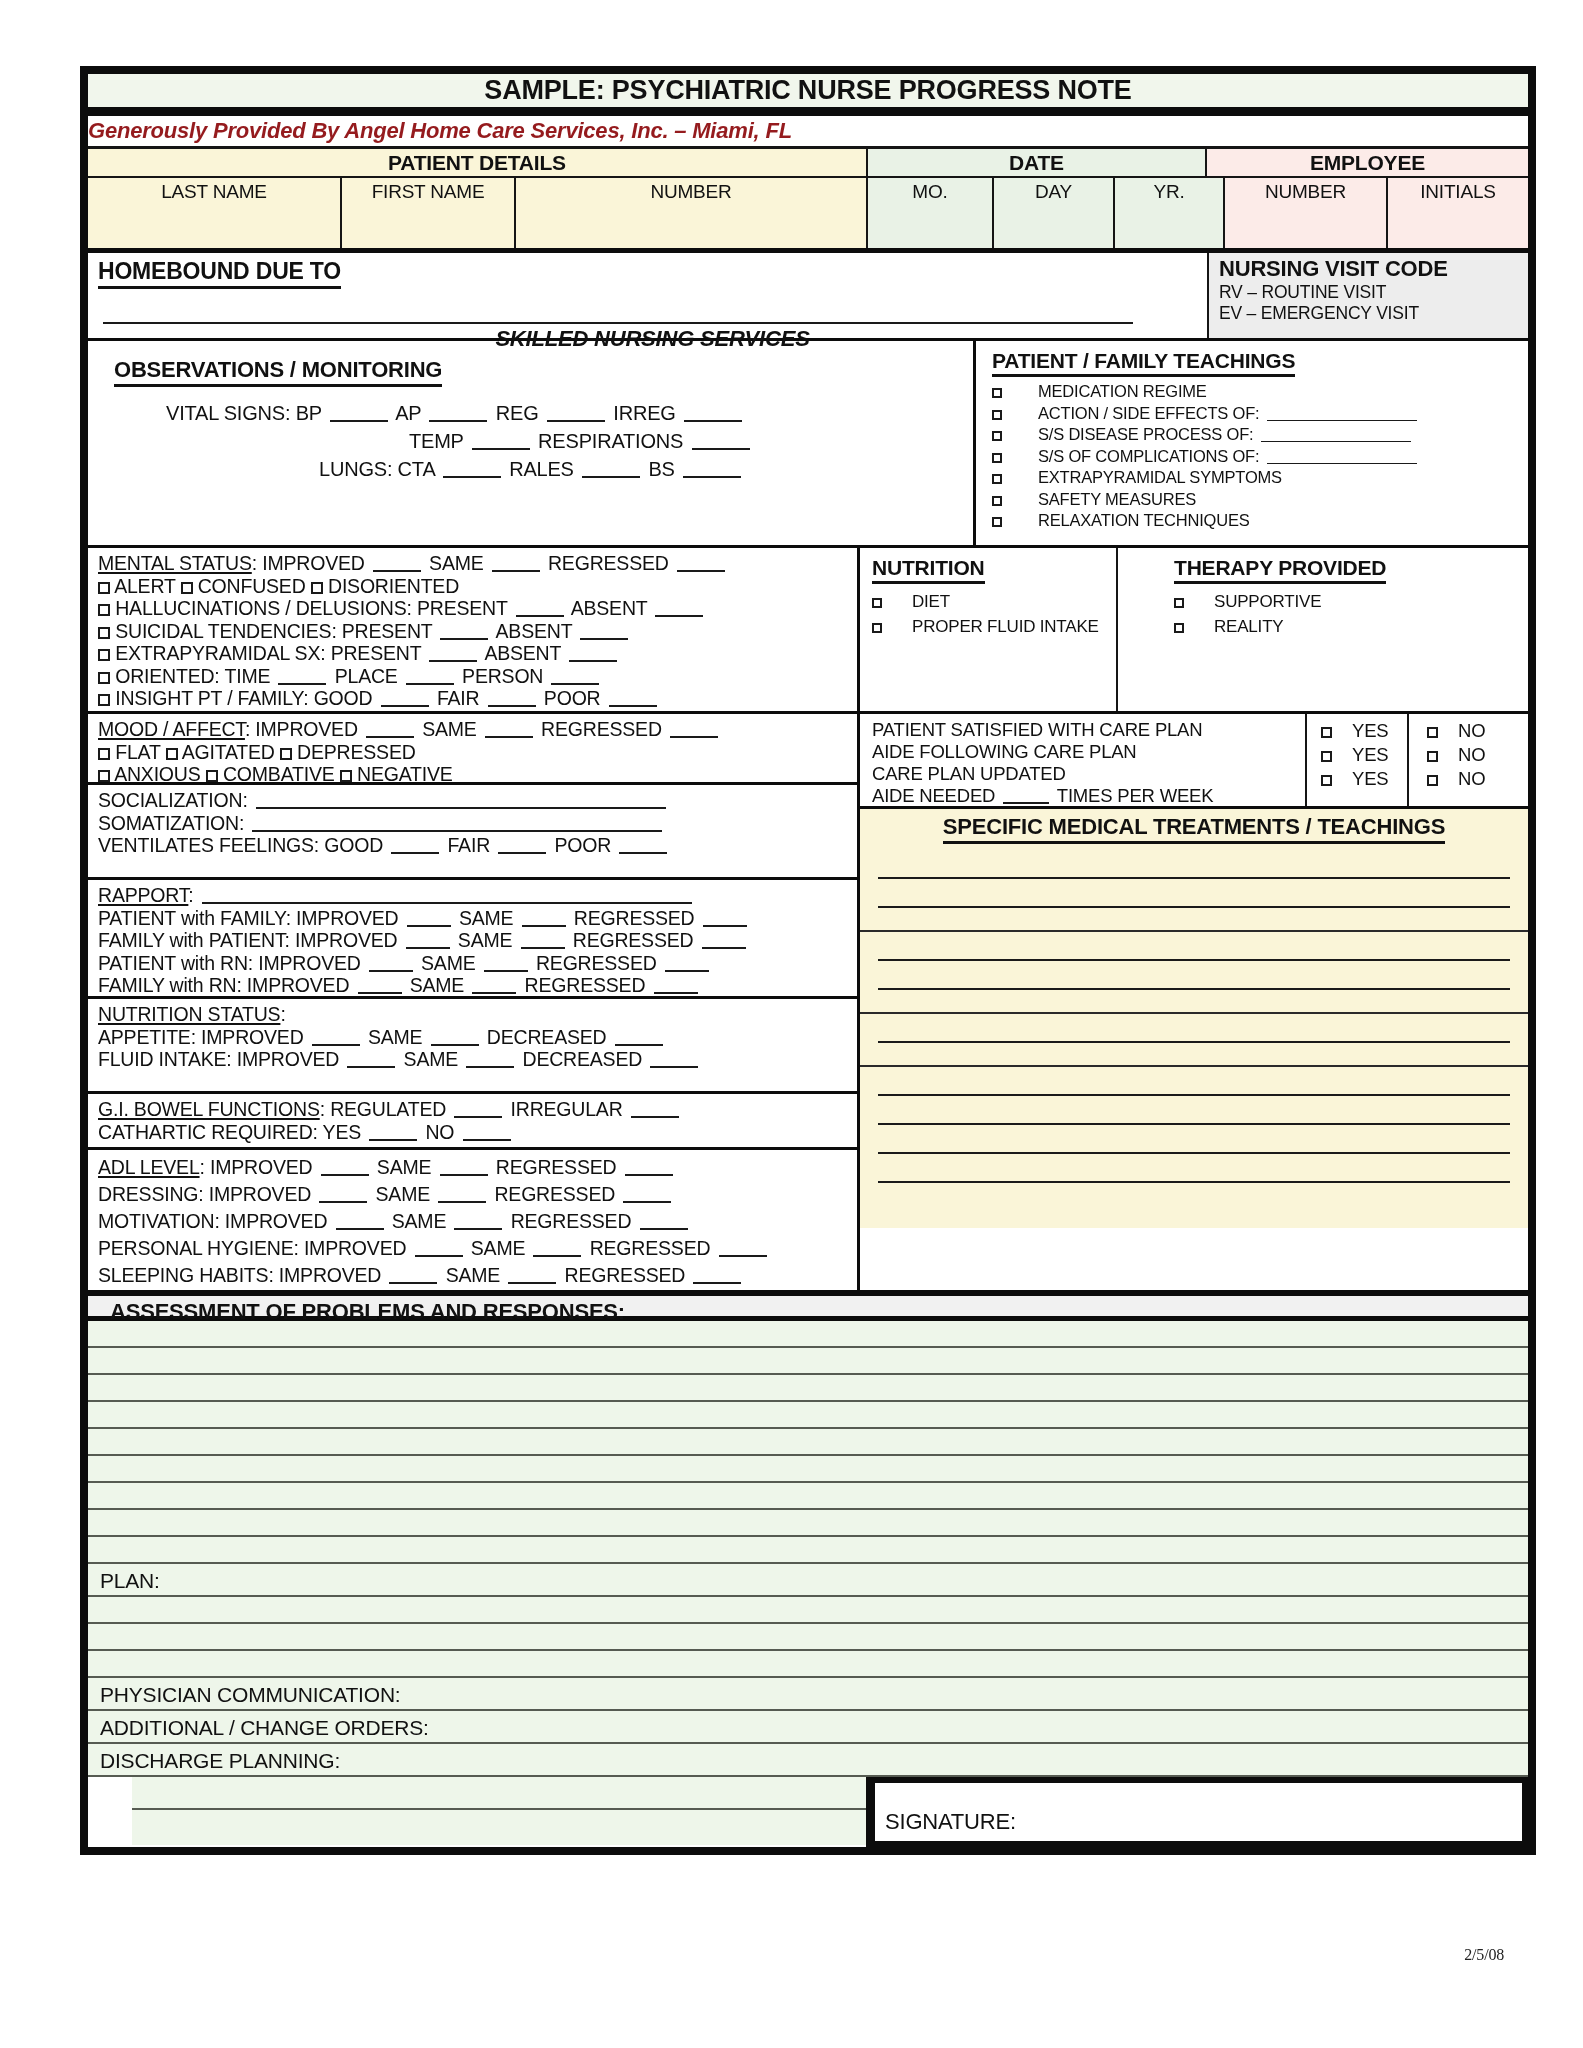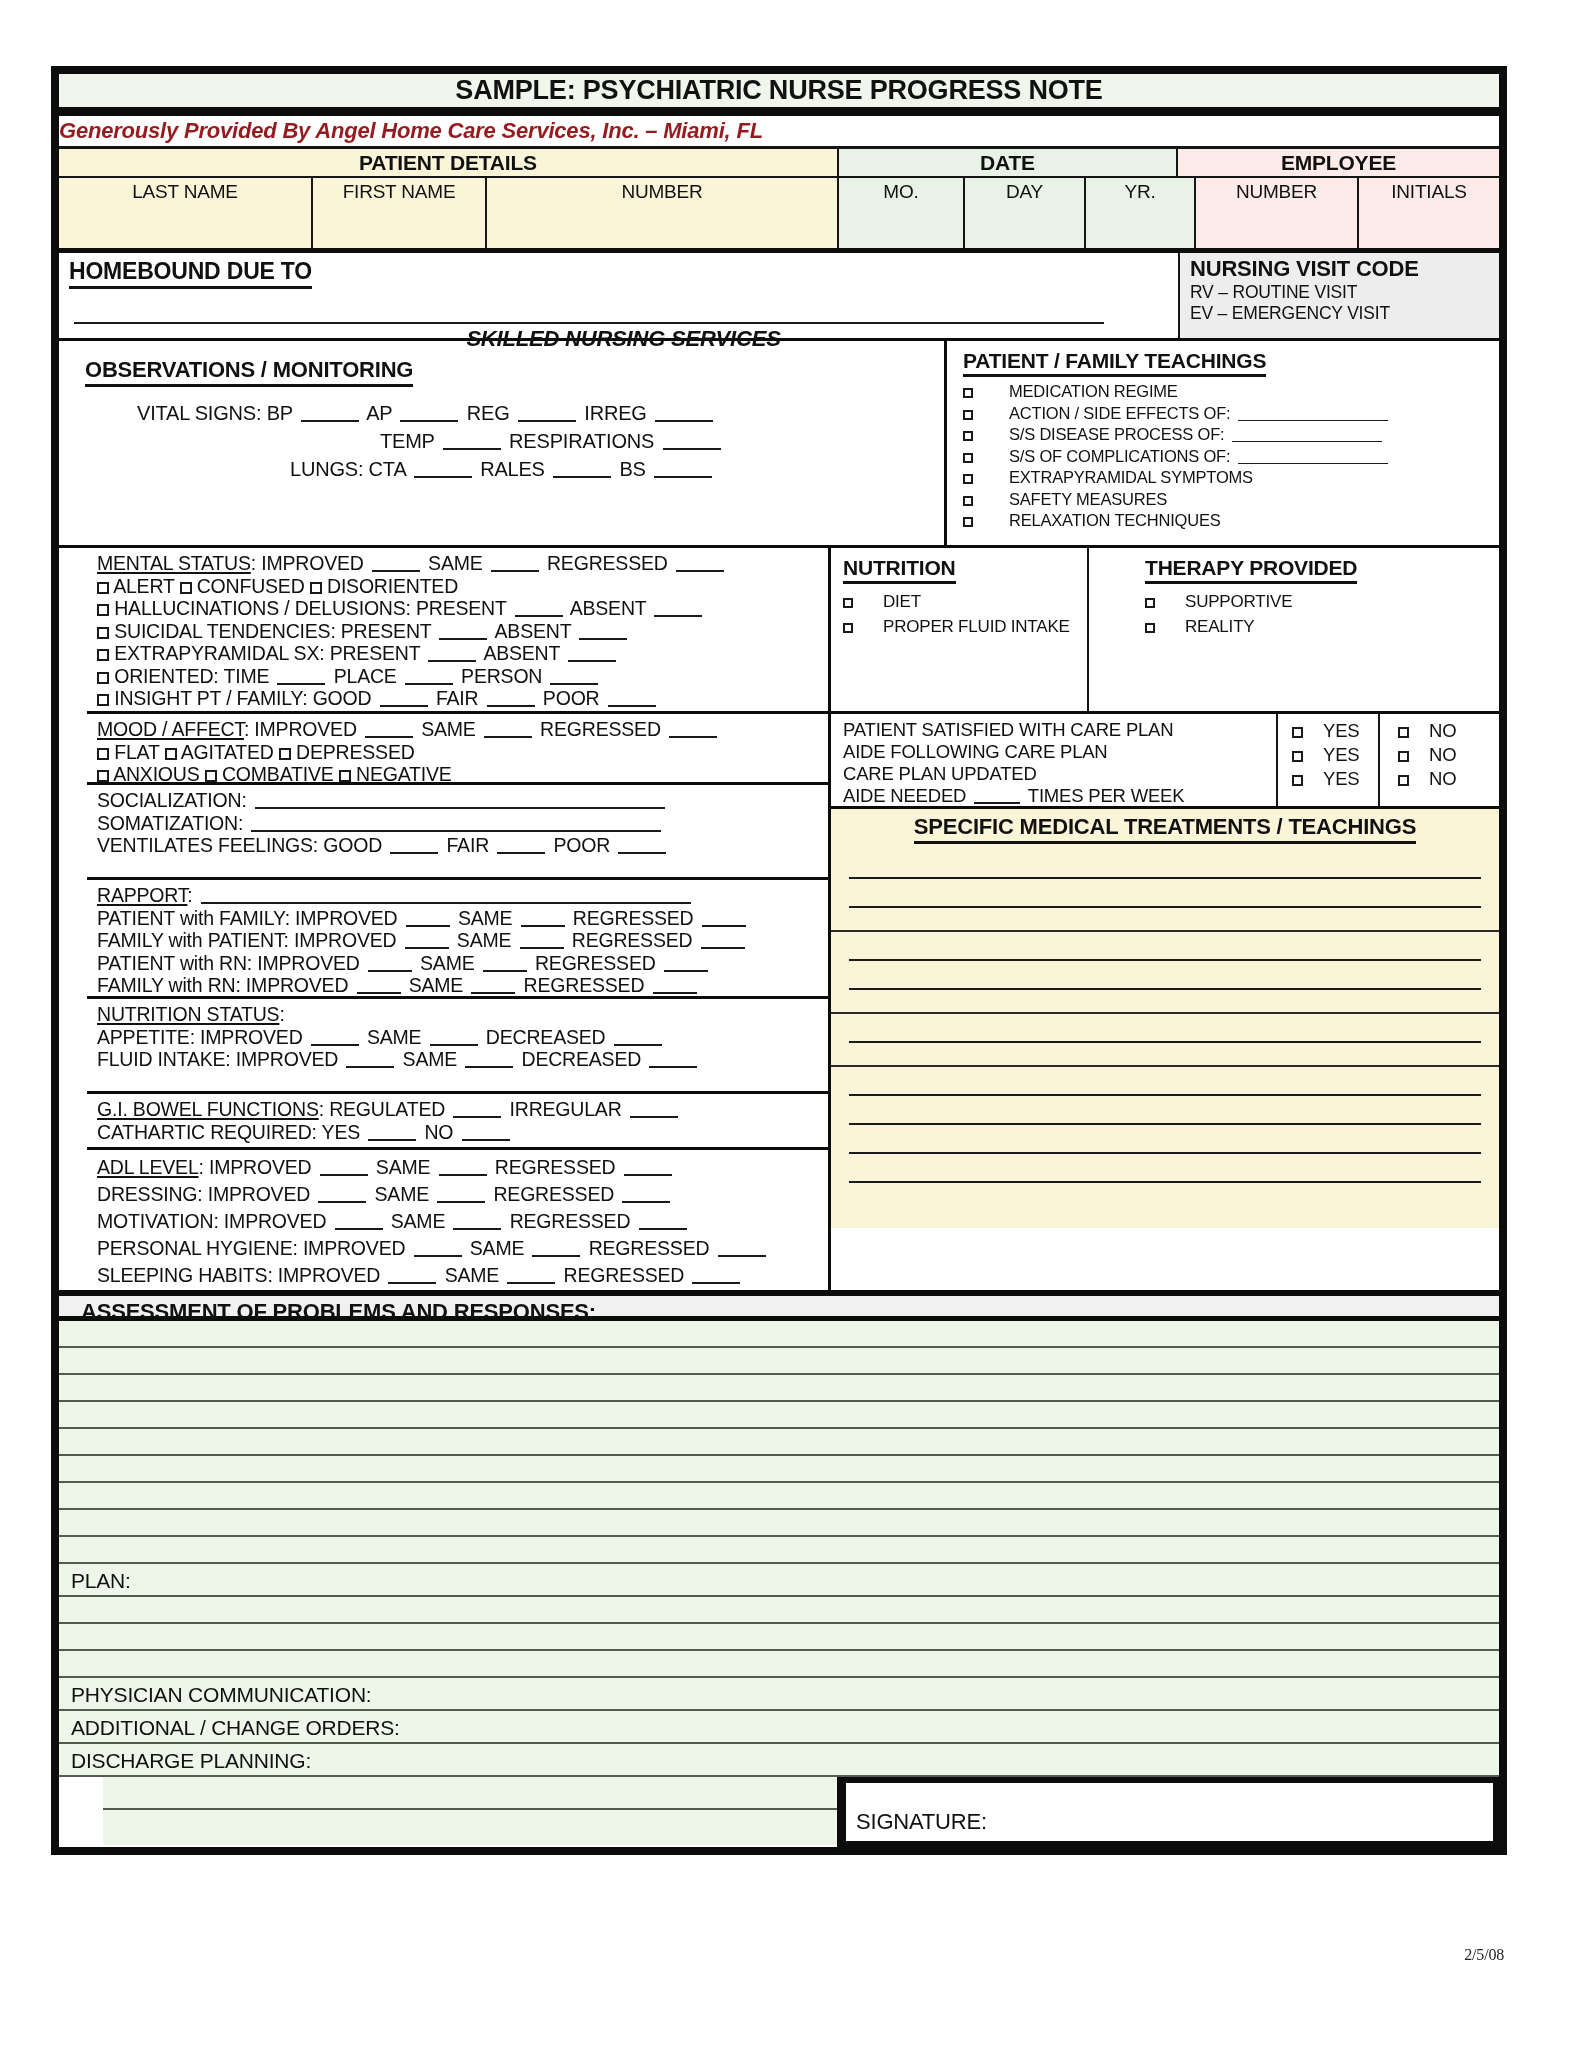--- a/index.html
+++ b/index.html
@@ -1,19 +1,19 @@
 <!DOCTYPE html>
 <html><head>
 <meta charset="utf-8">
 <style>
   html,body{margin:0;padding:0;background:#fff;}
   .page{position:relative;width:1583px;height:2048px;background:#ffffff;
         font-family:"Liberation Sans","DejaVu Sans",sans-serif;color:#111;
         letter-spacing:-0.2px;overflow:hidden;}
-  .form{position:absolute;left:51px;top:66px;width:1456px;border:8px solid #0c0c0c;
+  .form{position:absolute;left:80px;top:66px;width:1456px;border:8px solid #0c0c0c;
         background:#fff;box-sizing:border-box;}
   .form *{box-sizing:border-box;}
 
   .title-band{height:42px;background:#f1f6ec;border-bottom:9px solid #0c0c0c;
               text-align:center;font-weight:bold;font-size:27px;line-height:32px;}
   .provided{height:33px;border-bottom:3px solid #151515;color:#951b1e;
             font-style:italic;font-weight:bold;font-size:22px;line-height:30px;}
 
   .sec-headers{display:flex;height:29px;border-bottom:2px solid #151515;
                font-weight:bold;font-size:21px;text-align:center;line-height:27px;}
@@ -50,21 +50,21 @@
   .pft{flex:1;border-left:3px solid #0c0c0c;padding:8px 0 0 16px;}
   .pft-h{display:inline-block;font-size:21px;font-weight:bold;border-bottom:3px solid #111;
          padding-bottom:1px;margin-bottom:4px;}
   .pft .fline{font-size:16.5px;line-height:21.5px;white-space:nowrap;}
   .pft .cbx{width:10px;height:10px;margin-right:36px;}
   .pft .blank{border-bottom-width:1.5px;}
 
   .grid{display:flex;}
   .gl{width:772px;border-right:3px solid #0c0c0c;}
   .gr{flex:1;}
-  .box{padding:4px 6px 0 10px;font-size:19.5px;margin-left:28px;}
+  .box{padding:4px 6px 0 10px;font-size:19.5px;}
   .box .fline{line-height:22.5px;white-space:nowrap;}
   .bt{border-top:3px solid #0c0c0c;}
   .h-mental{height:163px}.h-mood{height:71px}.h-comm{height:95px}.h-rapport{height:119px}
   .h-nstat{height:95px}.h-gi{height:56px}.h-adl{height:143px}
   .h-adl .fline{line-height:27px;}
   .h-nt{height:163px;display:flex;gap:40px;}
   .nut{width:258px;border-right:2px solid #151515;padding:8px 0 0 12px;}
   .ther{flex:1;padding:8px 0 0 16px;}
   .colbox-h{display:inline-block;font-size:21px;font-weight:bold;border-bottom:3px solid #111;
             padding-bottom:1px;margin-bottom:5px;}

